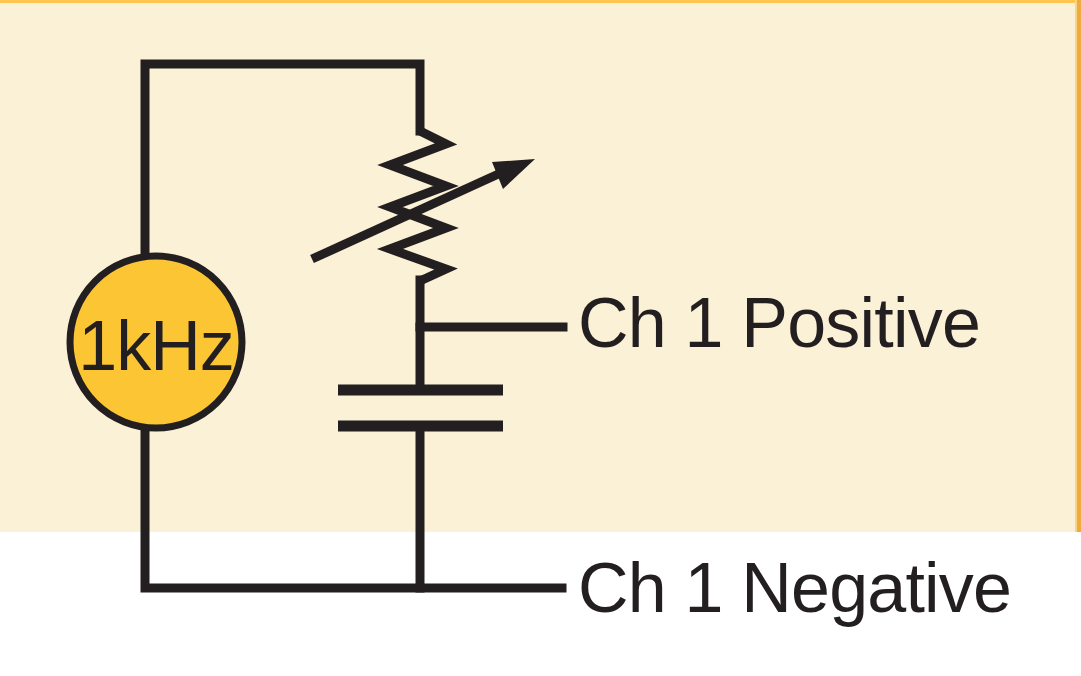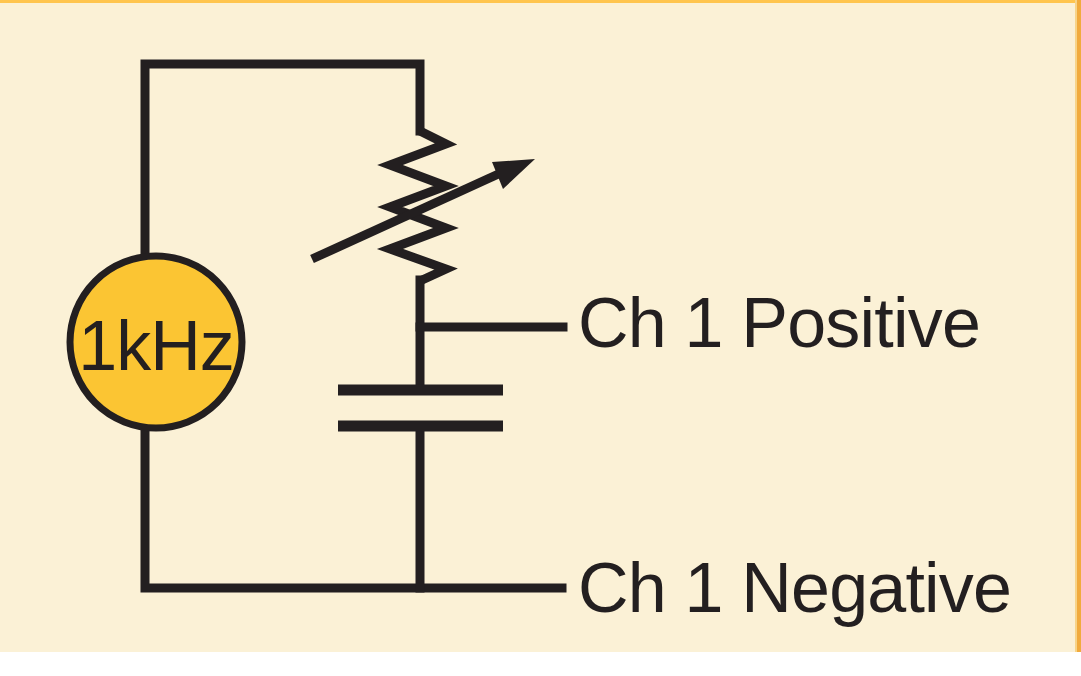--- a/index.html
+++ b/index.html
@@ -6,21 +6,21 @@
     margin: 0;
     padding: 0;
     width: 1081px;
     height: 676px;
     overflow: hidden;
     font-family: "Liberation Sans", sans-serif;
   }
   .figure {
     position: relative;
     width: 1081px;
-    height: 652px;
+    height: 532px;
     background: #FBF1D6;
   }
   .stripe-top {
     position: absolute;
     top: 0; left: 0;
     width: 100%; height: 3px;
     background: #FFC54E;
   }
   .stripe-right-outer {
     position: absolute;

